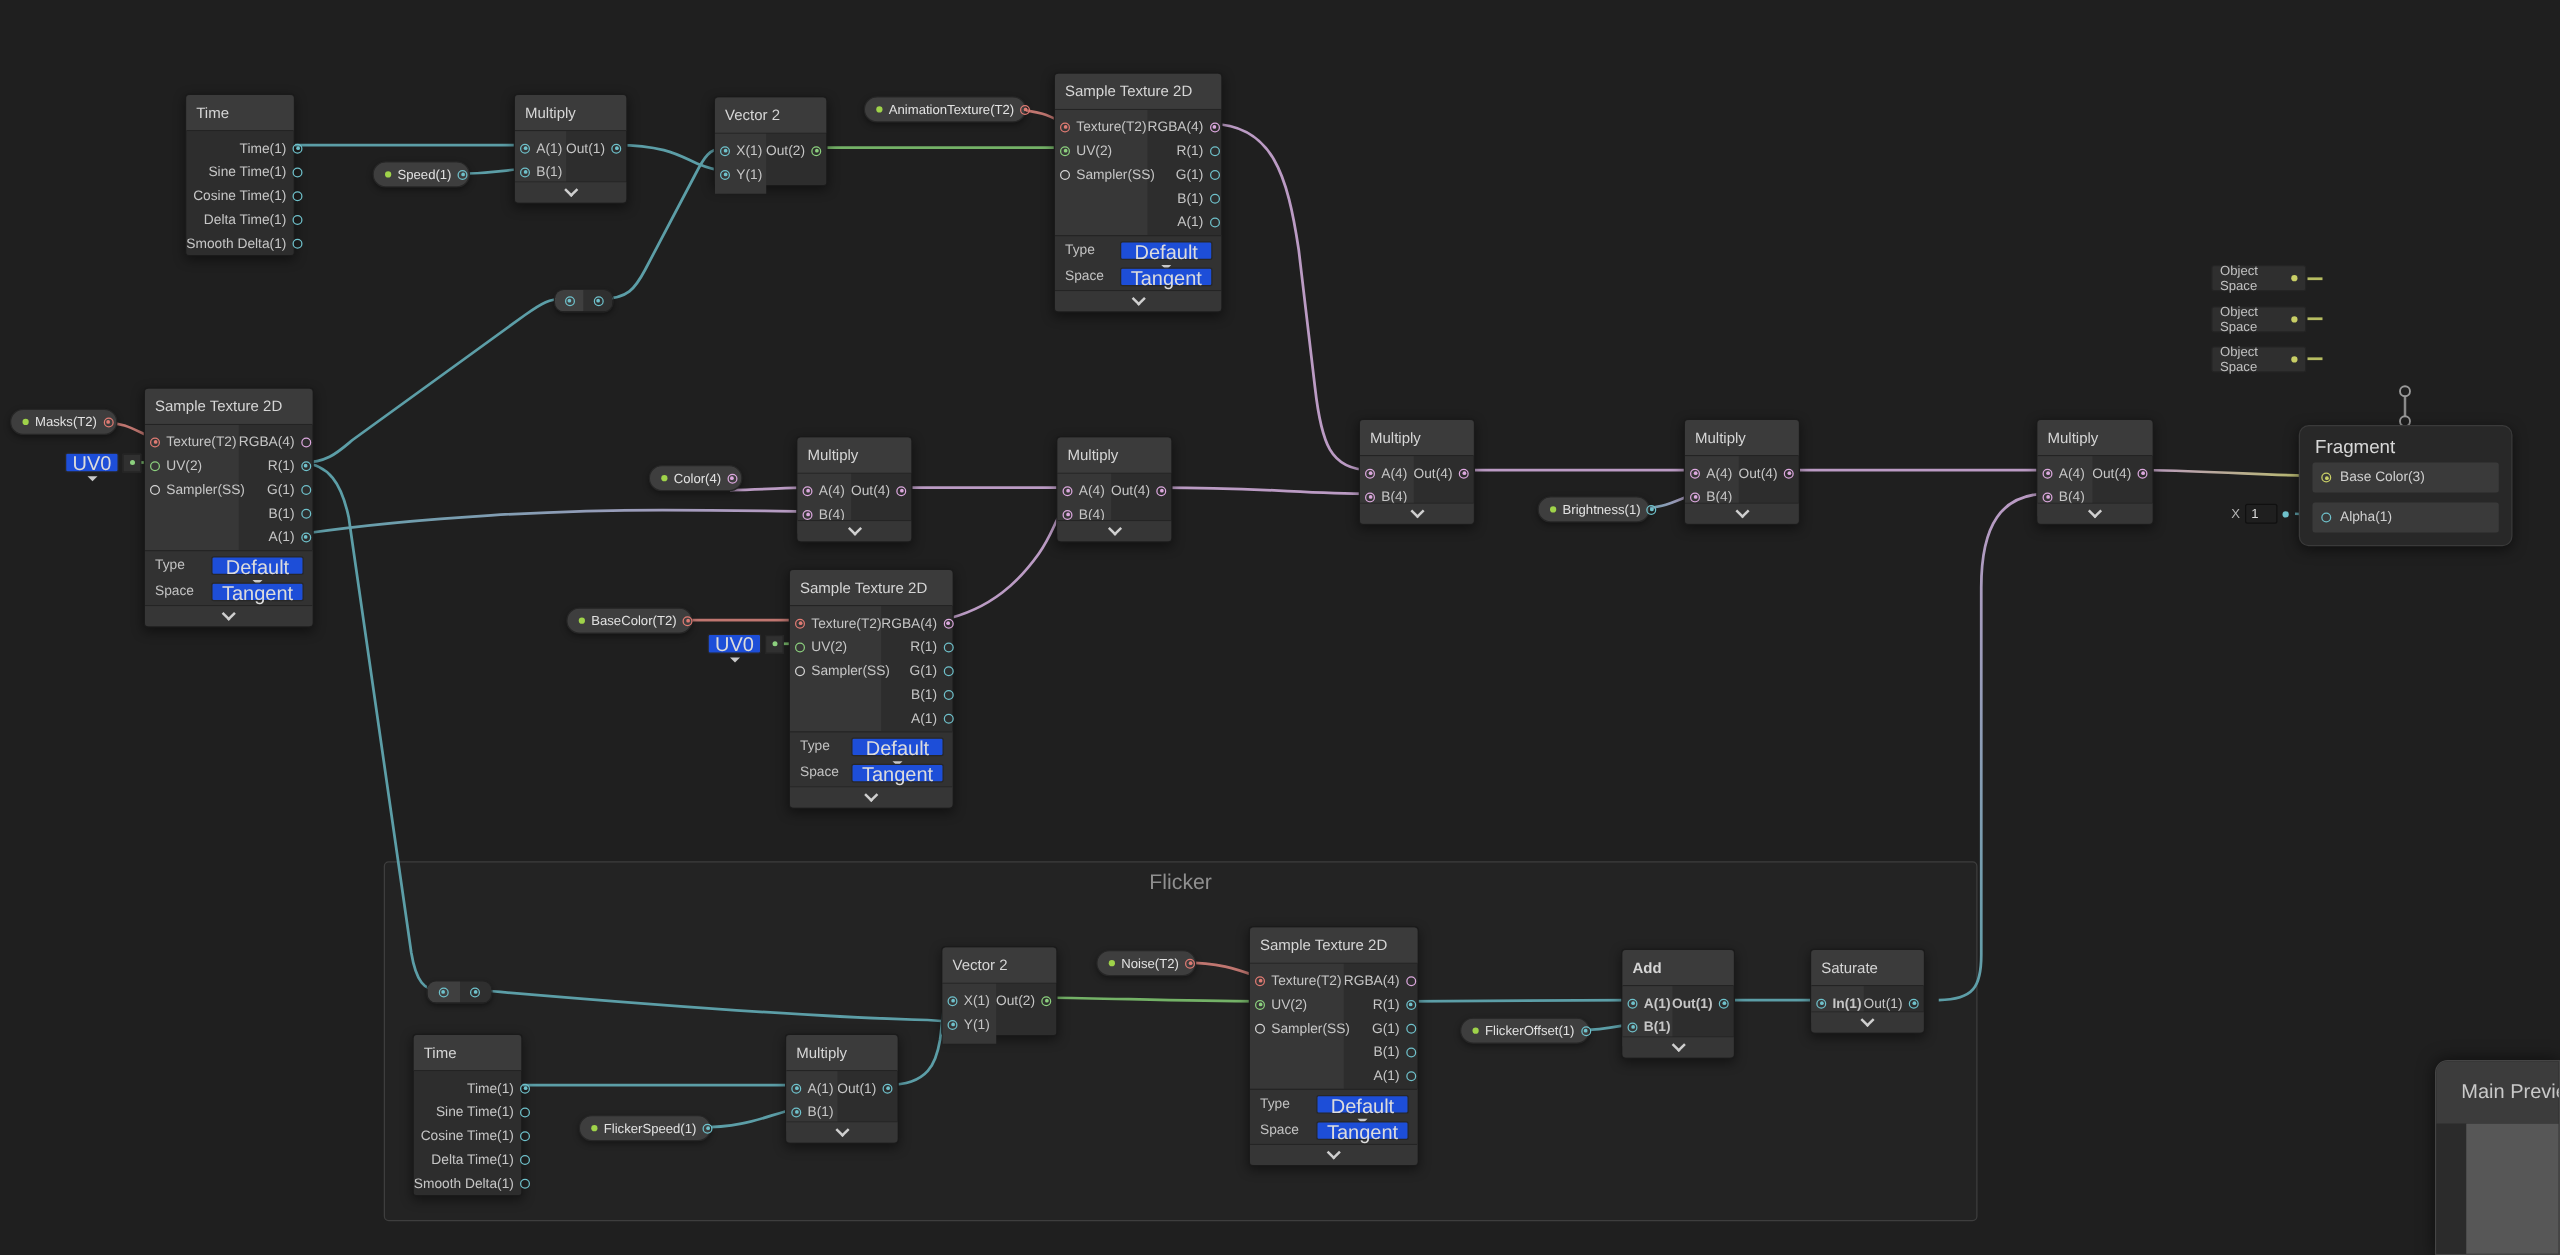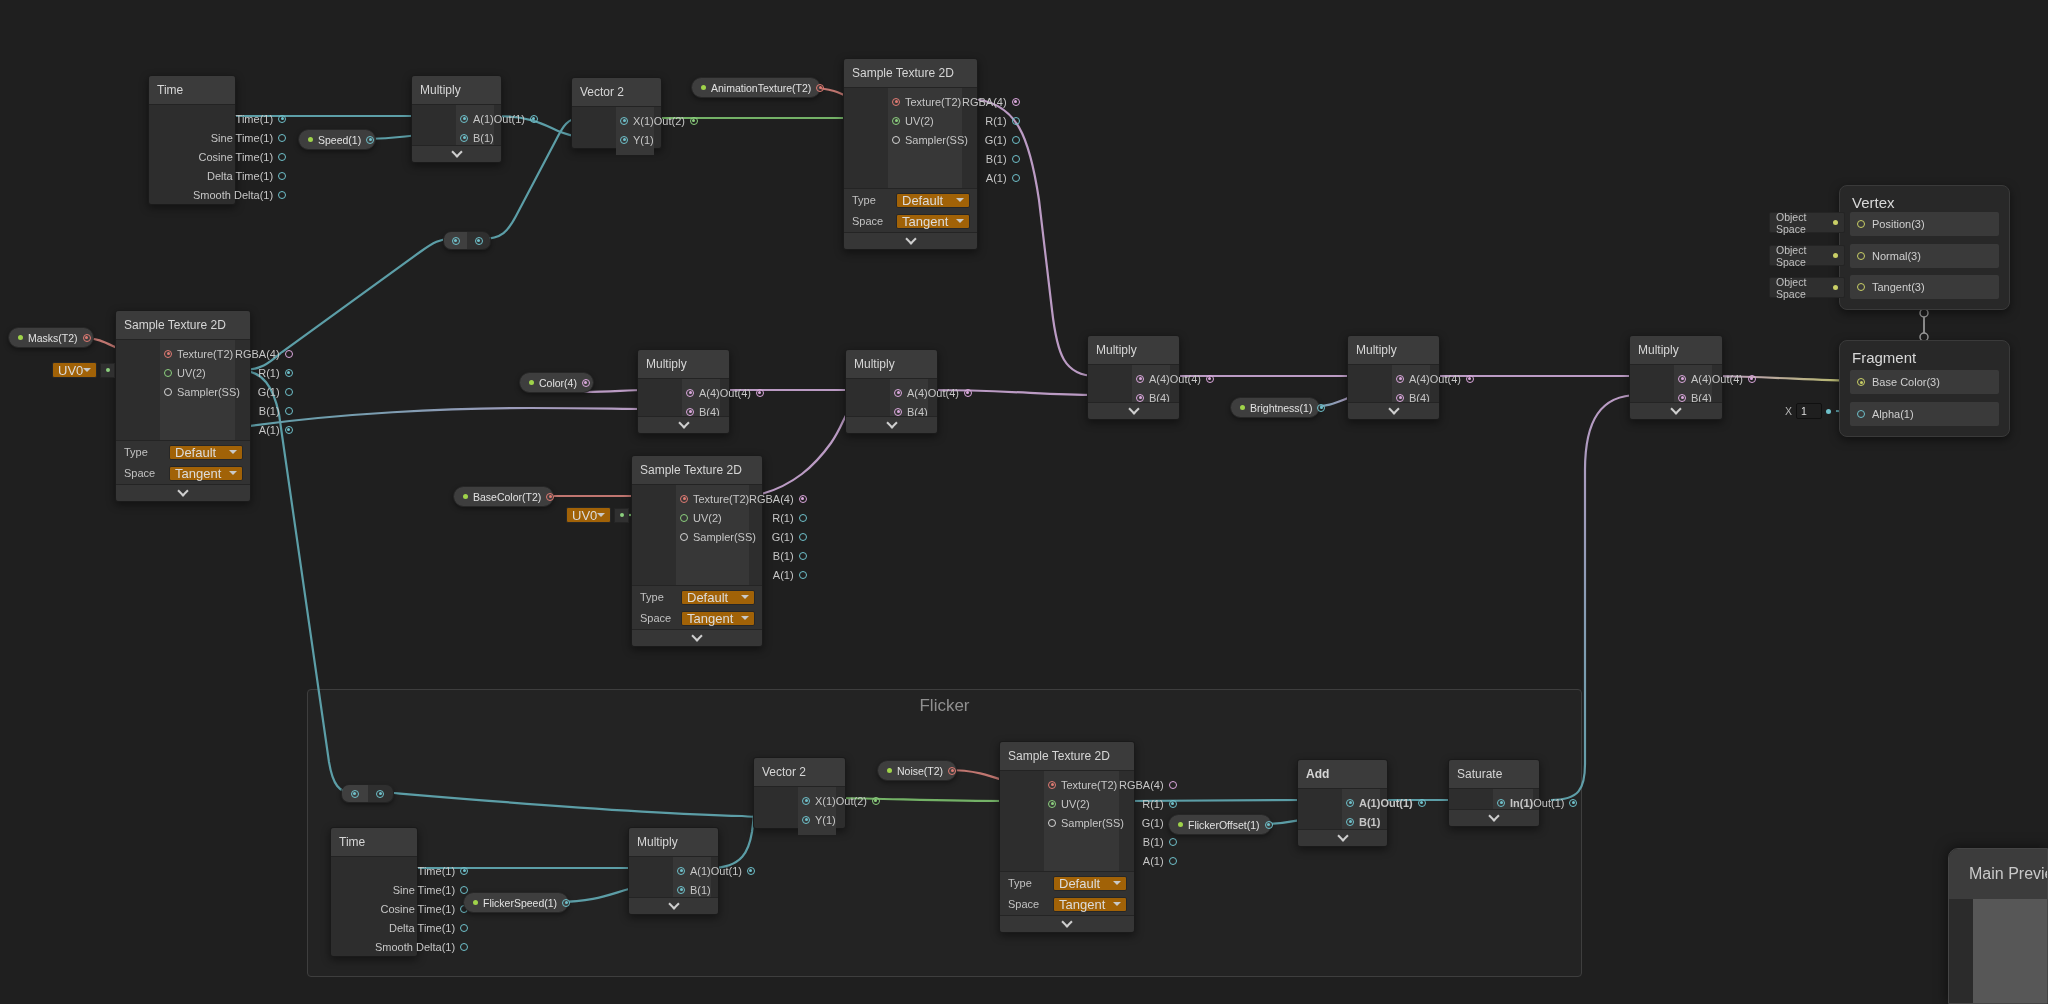--- a/index.html
+++ b/index.html
@@ -7,32 +7,32 @@
           font-family:"Liberation Sans",sans-serif;}
   .grp{position:absolute;border:1px solid #3e3e3e;background:rgba(255,255,255,0.018);border-radius:4px;}
   .grp-title{position:absolute;top:6px;left:0;right:0;text-align:center;font-size:17px;color:#8f8f8f;}
   #edge-layer{position:absolute;left:0;top:0;z-index:2;}
   .layer{position:absolute;left:0;top:0;width:100%;height:100%;}
   #node-layer{z-index:3;}
   .node{position:absolute;background:#2d2d2d;border:1px solid #1a1a1a;border-radius:3px;
         box-shadow:0 3px 9px rgba(0,0,0,.45);box-sizing:border-box;}
   .hdr{height:28px;background:#3b3b3b;border-bottom:1px solid #232323;border-radius:3px 3px 0 0;
        display:flex;align-items:center;padding-left:8px;font-size:12px;color:#d6d6d6;white-space:nowrap;overflow:hidden;}
-  .nbody{display:flex;margin-left:44px;}
+  .nbody{display:flex;}
   .incol{background:#373737;padding:4px 0 6px 0;box-sizing:border-box;}
   .outcol{flex:1;padding:4px 0 6px 0;}
   .prow{height:19px;display:flex;align-items:center;gap:5px;font-size:11px;color:#c6c6c6;white-space:nowrap;}
   .prow.in{padding-left:4px;}
   .prow.out{justify-content:flex-end;padding-right:4px;}
   .port{width:6px;height:6px;border-radius:50%;border:1.5px solid #888;display:flex;align-items:center;justify-content:center;flex:none;}
   .pdot{width:3px;height:3px;border-radius:50%;}
   .ctrls{position:absolute;left:0;right:0;bottom:16px;height:44px;background:#323232;border-top:1px solid #242424;}
   .crow{height:20px;display:flex;align-items:center;justify-content:space-between;padding:1px 7px 0 8px;font-size:11px;color:#c2c2c2;}
-  .dd{height:15px;min-width:74px;background:#a16207;border:1px solid #272727;border-radius:2px;
-      display:flex;align-items:center;justify-content:space-between;padding:0 5px;font-size:13px;color:#dcdcdc;box-sizing:border-box;}
+  .dd{height:15px;min-width:74px;background:#1d4ed8;border:1px solid #272727;border-radius:2px;
+      display:flex;align-items:center;justify-content:space-between;padding:0 5px;font-size:16px;color:#dcdcdc;box-sizing:border-box;flex-direction:column;}
   .arr{width:0;height:0;border-left:4px solid transparent;border-right:4px solid transparent;border-top:4px solid #c9c9c9;}
   .chev{position:absolute;left:0;right:0;bottom:0;height:16px;background:#363636;border-top:1px solid #242424;
         border-radius:0 0 3px 3px;display:flex;align-items:center;justify-content:center;}
   .chev-i{width:6px;height:6px;border-right:2px solid #cfcfcf;border-bottom:2px solid #cfcfcf;transform:rotate(45deg);margin-top:-4px;}
   .pill{position:absolute;height:21px;background:#3e3e3e;border:1px solid #262626;border-radius:11px;
         display:flex;align-items:center;gap:5px;padding:0 6px 0 9px;font-size:10.5px;color:#e2e2e2;
         box-shadow:0 2px 5px rgba(0,0,0,.4);box-sizing:border-box;white-space:nowrap;}
   .gdot{width:5px;height:5px;border-radius:50%;flex:none;}
   .rr{position:absolute;height:17px;border-radius:8px;overflow:hidden;display:flex;border:1px solid #222;
       box-shadow:0 2px 4px rgba(0,0,0,.4);}
@@ -896,35 +896,20 @@
           <span class="port" style="border-color: rgb(111, 193, 203);">
             <span class="pdot" style="background: rgb(111, 193, 203);"></span>
           </span>
         </div>
         <div class="rh" style="background: rgb(47, 47, 47);">
           <span class="port" style="border-color: rgb(111, 193, 203);">
             <span class="pdot" style="background: rgb(111, 193, 203);"></span>
           </span>
         </div>
       </div>
-      <div class="master" style="left: 1839px; top: 185px; width: 171px; height: 125px;">
-        <div class="mtitle">Vertex</div>
-        <div class="mrow" style="top: 26px;">
-          <span class="port" style="border-color: rgb(201, 207, 102);"></span>
-          <span>Position(3)</span>
-        </div>
-        <div class="mrow" style="top: 57.5px;">
-          <span class="port" style="border-color: rgb(201, 207, 102);"></span>
-          <span>Normal(3)</span>
-        </div>
-        <div class="mrow" style="top: 89px;">
-          <span class="port" style="border-color: rgb(201, 207, 102);"></span>
-          <span>Tangent(3)</span>
-        </div>
-      </div>
       <div class="master" style="left: 1839px; top: 340px; width: 171px; height: 97px;">
         <div class="mtitle">Fragment</div>
         <div class="mrow" style="top: 29px;">
           <span class="port" style="border-color: rgb(201, 207, 102);">
             <span class="pdot" style="background: rgb(201, 207, 102);"></span>
           </span>
           <span>Base Color(3)</span>
         </div>
         <div class="mrow" style="top: 60.5px;">
           <span class="port" style="border-color: rgb(111, 193, 203);"></span>

